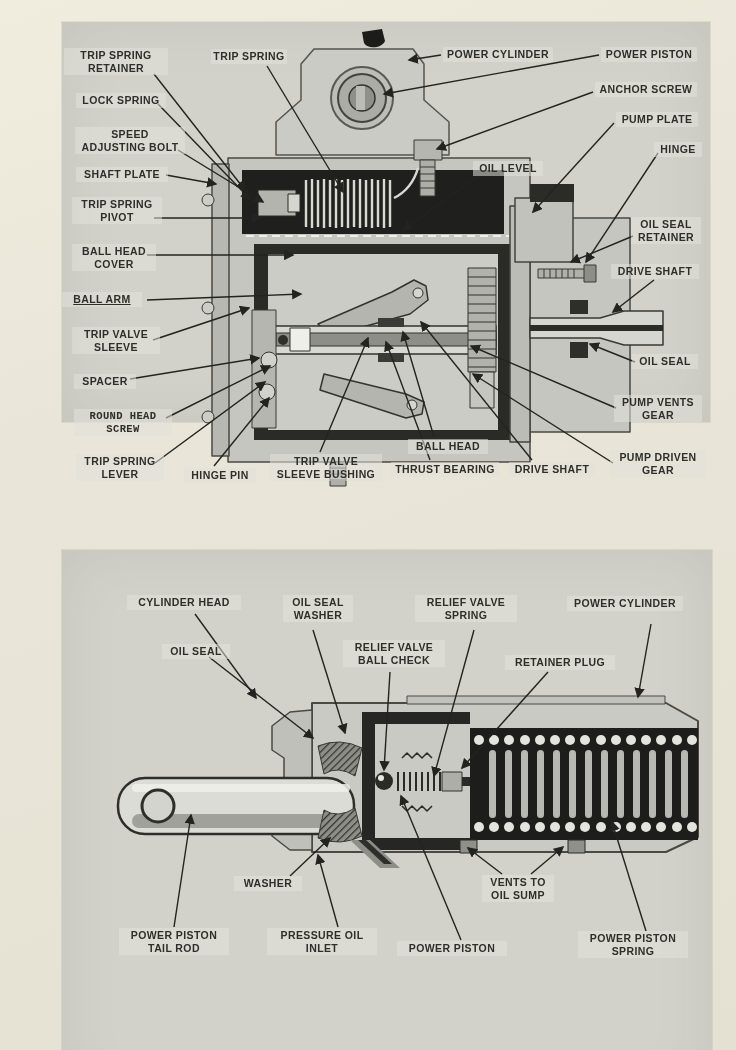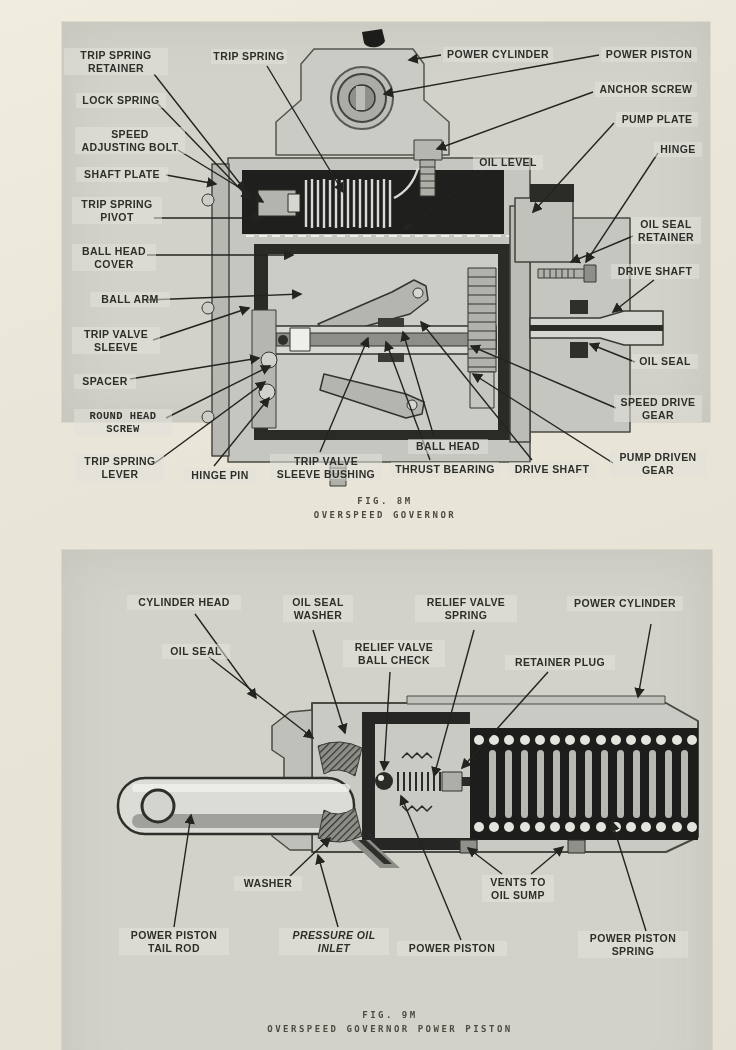--- a/index.html
+++ b/index.html
@@ -149,51 +149,49 @@
     <div class="lbl" style="left:149px;top:27px;width:72px;">TRIP SPRING</div>
     <div class="lbl" style="left:381px;top:25px;width:106px;">POWER CYLINDER</div>
     <div class="lbl" style="left:539px;top:25px;width:92px;">POWER PISTON</div>
     <div class="lbl" style="left:14px;top:71px;width:86px;">LOCK SPRING</div>
     <div class="lbl" style="left:533px;top:60px;width:98px;">ANCHOR SCREW</div>
     <div class="lbl" style="left:13px;top:105px;width:106px;">SPEED
 ADJUSTING BOLT</div>
     <div class="lbl" style="left:554px;top:90px;width:78px;">PUMP PLATE</div>
     <div class="lbl" style="left:14px;top:145px;width:88px;">SHAFT PLATE</div>
     <div class="lbl" style="left:592px;top:120px;width:44px;">HINGE</div>
-    <div class="lbl" style="left:411px;top:133px;width:66px;">OIL LEVEL</div>
+    <div class="lbl" style="left:411px;top:139px;width:66px;">OIL LEVEL</div>
     <div class="lbl" style="left:10px;top:175px;width:86px;">TRIP SPRING
 PIVOT</div>
     <div class="lbl" style="left:569px;top:195px;width:66px;">OIL SEAL
 RETAINER</div>
     <div class="lbl" style="left:10px;top:222px;width:80px;">BALL HEAD
 COVER</div>
     <div class="lbl" style="left:549px;top:242px;width:84px;">DRIVE SHAFT</div>
-    <div class="lbl" style="left:28px;top:270px;width:76px;">BALL ARM</div>
+    <div class="lbl" style="left:0;top:270px;width:76px;text-decoration:underline;">BALL ARM</div>
     <div class="lbl" style="left:10px;top:305px;width:84px;">TRIP VALVE
 SLEEVE</div>
     <div class="lbl" style="left:570px;top:332px;width:62px;">OIL SEAL</div>
     <div class="lbl" style="left:12px;top:352px;width:58px;">SPACER</div>
-    <div class="lbl" style="left:552px;top:373px;width:84px;">SPEED DRIVE
+    <div class="lbl" style="left:552px;top:373px;width:84px;">PUMP VENTS
 GEAR</div>
     <div class="lbl" style="left:12px;top:387px;width:94px;font-family:Liberation Mono, monospace;">ROUND HEAD
 SCREW</div>
     <div class="lbl" style="left:548px;top:428px;width:92px;">PUMP DRIVEN
 GEAR</div>
     <div class="lbl" style="left:14px;top:432px;width:84px;">TRIP SPRING
 LEVER</div>
     <div class="lbl" style="left:122px;top:446px;width:68px;">HINGE PIN</div>
     <div class="lbl" style="left:208px;top:432px;width:108px;">TRIP VALVE
 SLEEVE BUSHING</div>
     <div class="lbl" style="left:346px;top:417px;width:76px;">BALL HEAD</div>
     <div class="lbl" style="left:329px;top:440px;width:104px;">THRUST BEARING</div>
     <div class="lbl" style="left:447px;top:440px;width:82px;">DRIVE SHAFT</div>
   </div>
 
-  <div class="caption" style="left:185px;top:494px;width:400px;">FIG. 8M
-OVERSPEED GOVERNOR</div>
 
   <div class="panel" style="left:62px; top:550px; width:650px; height:552px;">
 
     <svg width="650" height="447" viewBox="0 0 650 447">
       <defs>
         <marker id="ahB" viewBox="0 0 10 10" refX="8.5" refY="5" markerWidth="7.5" markerHeight="7.5" orient="auto">
           <path d="M0,0 L10,5 L0,10 z" fill="#23231f"></path>
         </marker>
         <pattern id="hatch" width="5" height="5" patternUnits="userSpaceOnUse" patternTransform="rotate(45)">
           <rect width="5" height="5" fill="#8e8e88"></rect>
@@ -314,23 +312,21 @@
     <div class="lbl" style="left:505px;top:46px;width:112px;">POWER CYLINDER</div>
     <div class="lbl" style="left:100px;top:94px;width:64px;">OIL SEAL</div>
     <div class="lbl" style="left:281px;top:90px;width:98px;">RELIEF VALVE
 BALL CHECK</div>
     <div class="lbl" style="left:443px;top:105px;width:106px;">RETAINER PLUG</div>
     <div class="lbl" style="left:172px;top:326px;width:64px;">WASHER</div>
     <div class="lbl" style="left:420px;top:325px;width:68px;">VENTS TO
 OIL SUMP</div>
     <div class="lbl" style="left:57px;top:378px;width:106px;">POWER PISTON
 TAIL ROD</div>
-    <div class="lbl" style="left:217px;top:378px;width:106px;font-style:italic;">PRESSURE OIL
+    <div class="lbl" style="left:205px;top:378px;width:106px;">PRESSURE OIL
 INLET</div>
     <div class="lbl" style="left:335px;top:391px;width:106px;">POWER PISTON</div>
     <div class="lbl" style="left:516px;top:381px;width:106px;">POWER PISTON
 SPRING</div>
   </div>
 
-  <div class="caption" style="left:190px;top:1008px;width:400px;">FIG. 9M
-OVERSPEED GOVERNOR POWER PISTON</div>
 
 </div>
 
 </body></html>

